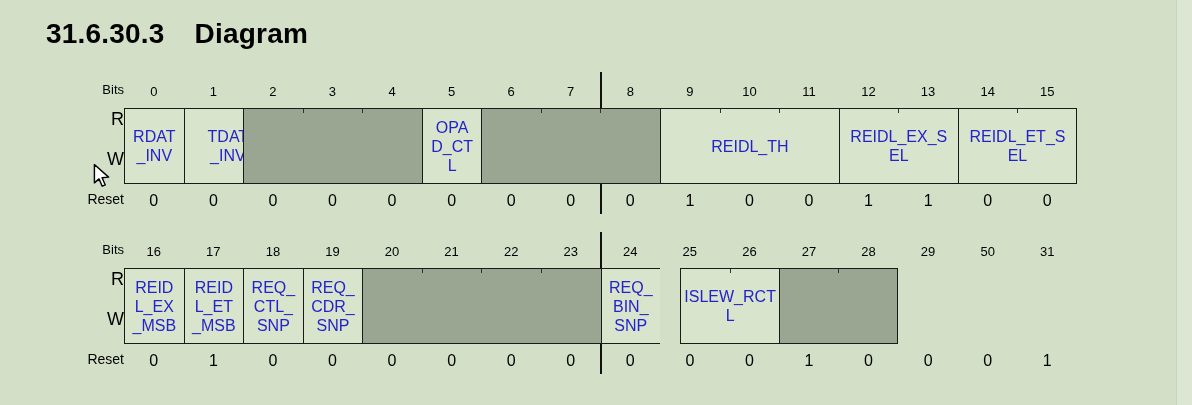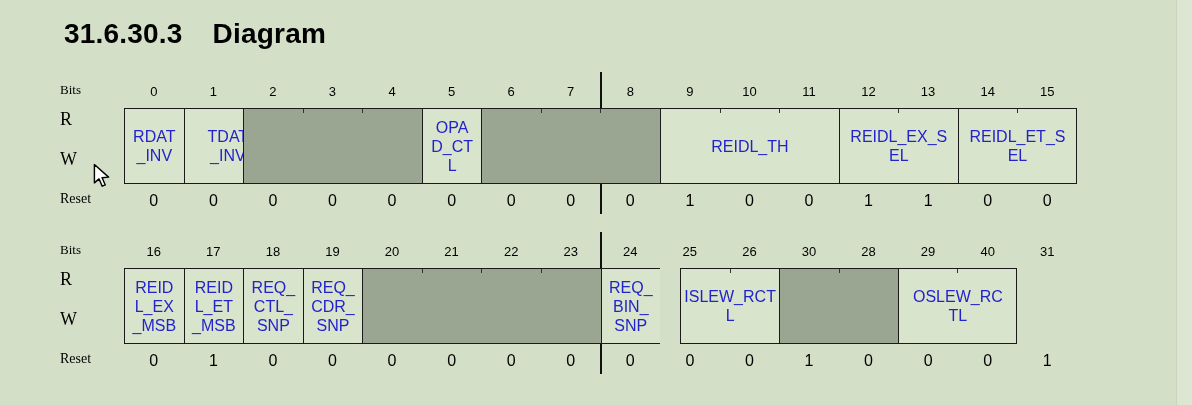--- a/index.html
+++ b/index.html
@@ -11,27 +11,27 @@
     --strip:#dce6d3;
   }
   *{margin:0;padding:0;box-sizing:border-box;}
   body{width:1192px;height:405px;}
   .page{
     position:relative;width:1192px;height:405px;background:var(--bg);
     font-family:"Liberation Sans",sans-serif;color:#000;overflow:hidden;
   }
   .right-strip{position:absolute;left:1176px;top:0;width:16px;height:405px;
     background:var(--strip);border-left:1px solid #c9d6bd;}
-  .heading{position:absolute;left:64px;top:18px;font-size:28px;font-weight:bold;
+  .heading{position:absolute;left:46px;top:18px;font-size:28px;font-weight:bold;
     letter-spacing:0.2px;white-space:nowrap;}
   .heading .sec{margin-right:30px;}
 
   .regtable{position:absolute;left:60px;width:1022px;height:140px;}
   .regtable .labelcol{position:absolute;left:0;top:0;width:64px;height:140px;}
-  .lbl{position:absolute;left:0;width:64px;text-align:left;font-family:Liberation Serif, serif;}
+  .lbl{position:absolute;left:0;width:64px;text-align:right;}
   .lbl-bits{top:4px;font-size:13px;}
   .lbl-r{top:31px;font-size:18px;}
   .lbl-w{top:71px;font-size:18px;}
   .lbl-reset{top:113px;font-size:14px;}
 
   .bits-nums{position:absolute;left:64px;top:0;width:953px;height:26px;
     display:flex;align-items:center;}
   .bit-number{flex:1 1 0;text-align:center;font-size:13px;}
 
   .cells{position:absolute;left:64px;top:30px;width:953px;height:76px;
@@ -161,24 +161,24 @@
         <div class="bit-number">17</div>
         <div class="bit-number">18</div>
         <div class="bit-number">19</div>
         <div class="bit-number">20</div>
         <div class="bit-number">21</div>
         <div class="bit-number">22</div>
         <div class="bit-number">23</div>
         <div class="bit-number">24</div>
         <div class="bit-number">25</div>
         <div class="bit-number">26</div>
-        <div class="bit-number">30</div>
+        <div class="bit-number">27</div>
         <div class="bit-number">28</div>
         <div class="bit-number">29</div>
-        <div class="bit-number">40</div>
+        <div class="bit-number">50</div>
         <div class="bit-number">31</div>
       </div>
     <div class="cells">
         <div class="cell" style="grid-column: span 1;">
           <div class="flabel">REID
 L_EX
 _MSB</div>
         </div>
         <div class="cell" style="grid-column: span 1;">
           <div class="flabel">REID
@@ -206,25 +206,20 @@
 SNP</div>
         </div>
         <div class="cell" style="grid-column: span 2; margin-left: 20px;">
           <div class="tick" style="left: calc(50% - 0.5px);"></div>
           <div class="flabel">ISLEW_RCT
 L</div>
         </div>
         <div class="cell reserved" style="grid-column: span 2;">
           <div class="tick" style="left: calc(50% - 0.5px);"></div>
         </div>
-        <div class="cell" style="grid-column: span 2;">
-          <div class="tick" style="left: calc(50% - 0.5px);"></div>
-          <div class="flabel">OSLEW_RC
-TL</div>
-        </div>
       </div>
     <div class="reset-vals">
         <div class="reset-value">0</div>
         <div class="reset-value">1</div>
         <div class="reset-value">0</div>
         <div class="reset-value">0</div>
         <div class="reset-value">0</div>
         <div class="reset-value">0</div>
         <div class="reset-value">0</div>
         <div class="reset-value">0</div>

